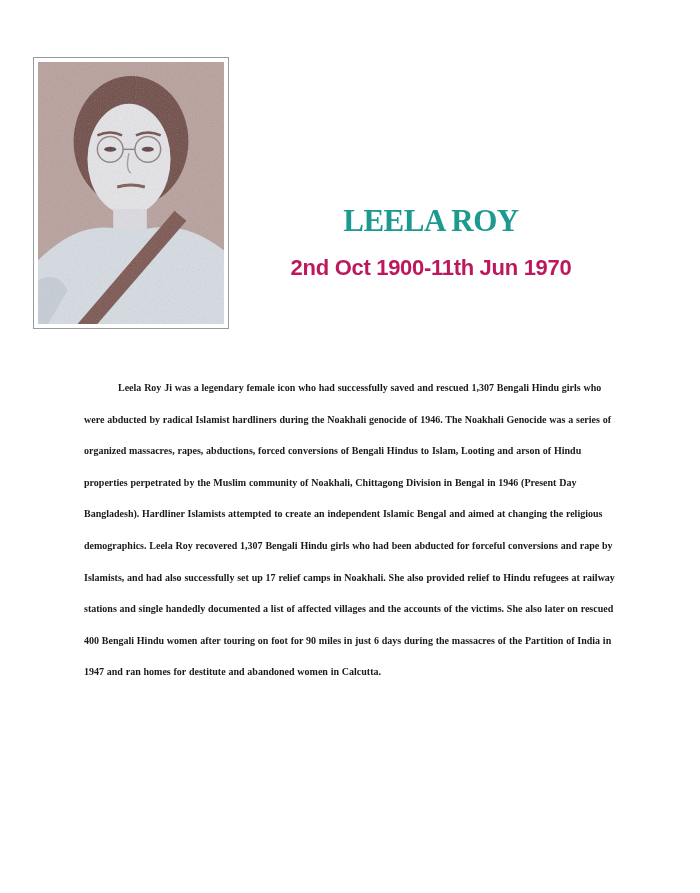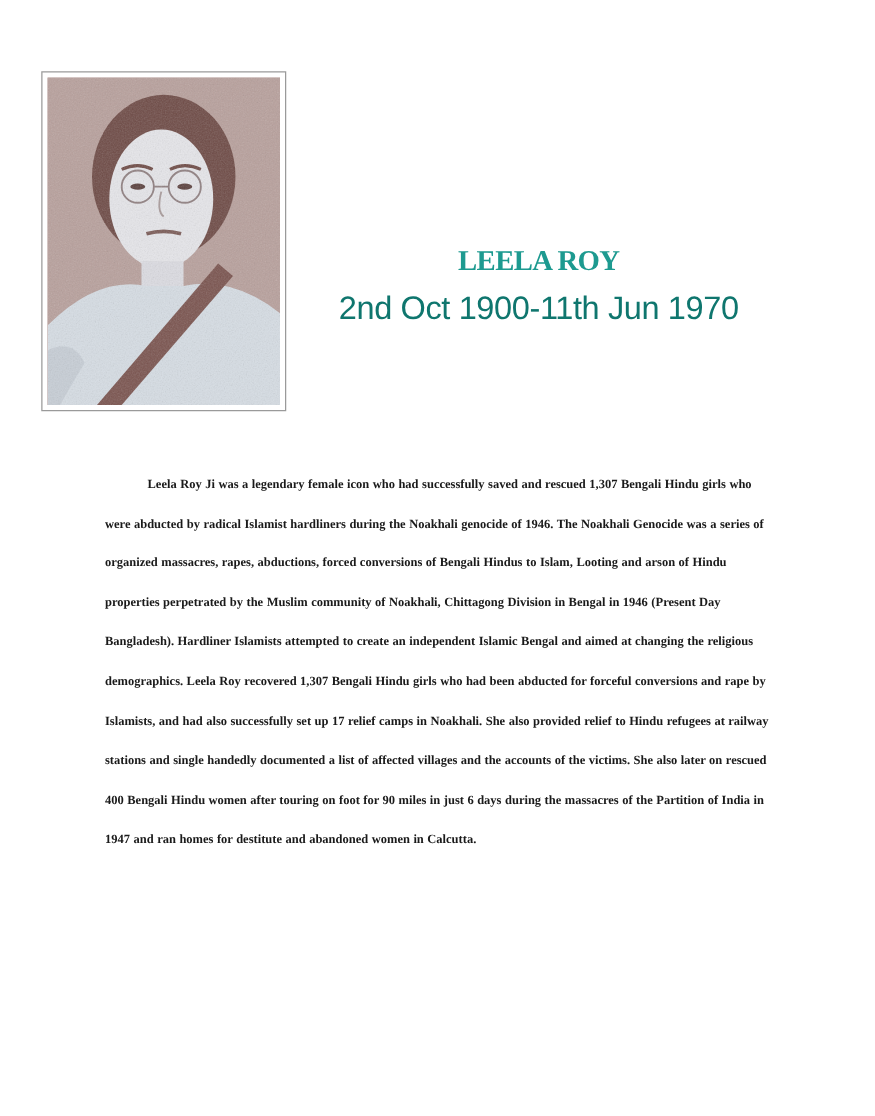--- a/index.html
+++ b/index.html
@@ -41,30 +41,30 @@
       position: absolute;
       left: 236px;
       top: 192px;
       width: 390px;
       text-align: center;
     }
     .name {
       color: #1d9a90;
       font-family: "Liberation Serif", "DejaVu Serif", serif;
       font-weight: bold;
-      font-size: 23px;
+      font-size: 31px;
       letter-spacing: -0.5px;
       line-height: 34px;
-      margin: 0;
+      margin: 12px;
     }
     .dates {
-      color: #0f766e;
+      color: #be185d;
       font-family: "Liberation Sans", "DejaVu Sans", sans-serif;
-      font-size: 26px;
-      font-weight: normal;
+      font-size: 22px;
+      font-weight: bold;
       line-height: 36px;
       margin: 2px 0 0 0;
       letter-spacing: -0.3px;
     }
     .bio {
       position: absolute;
       left: 84px;
       top: 372px;
       width: 540px;
       margin: 0;

